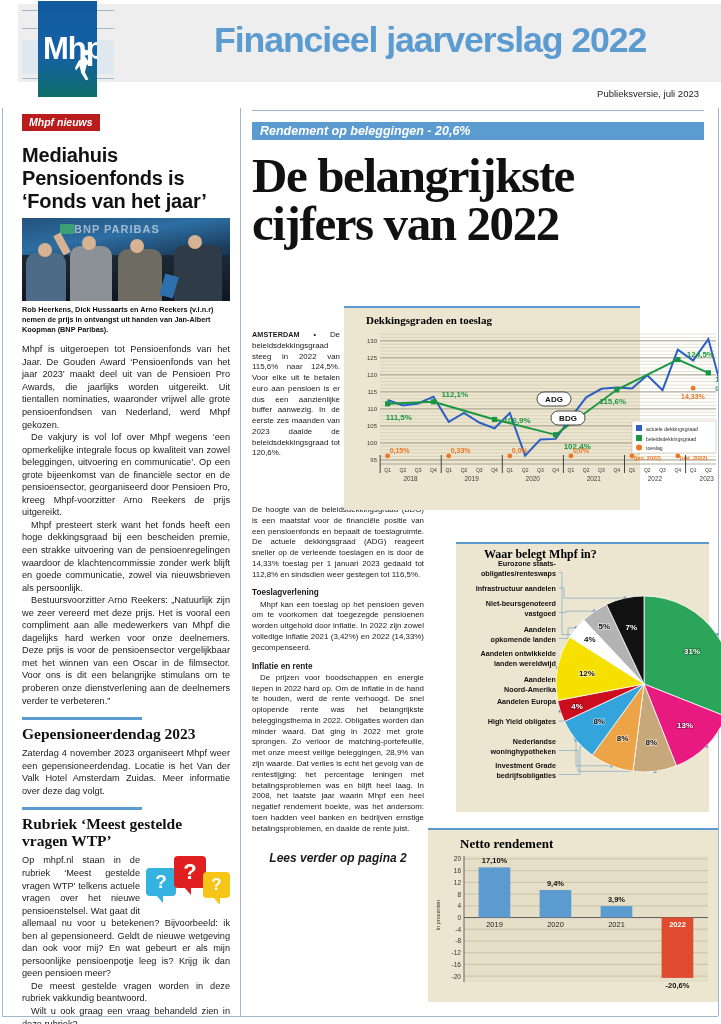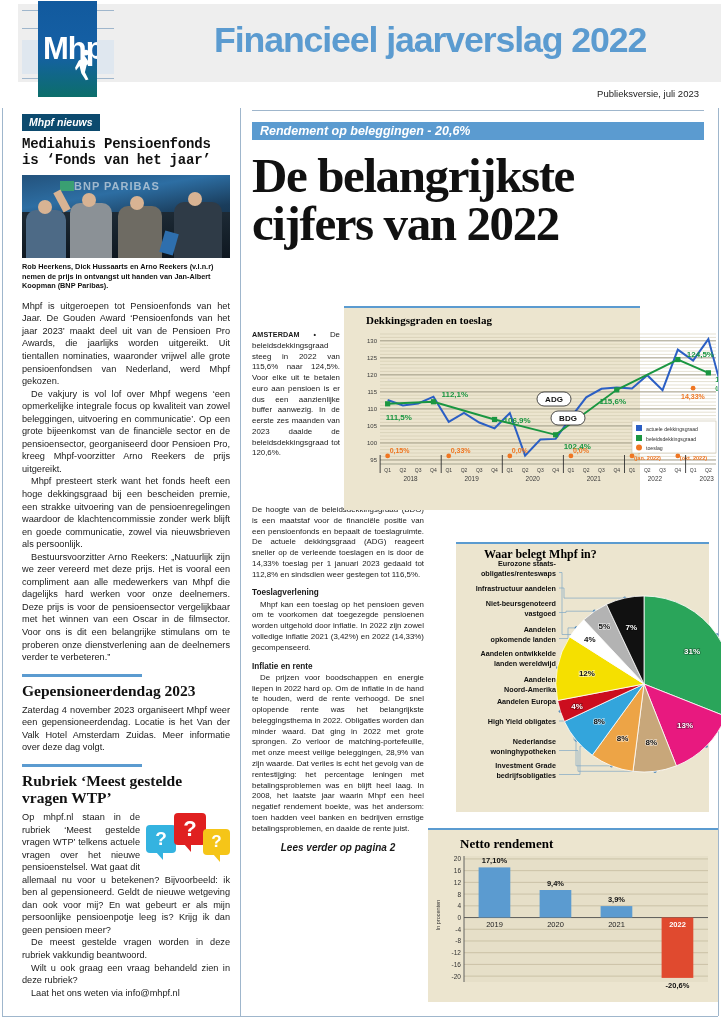--- a/index.html
+++ b/index.html
@@ -61,30 +61,31 @@
   .hrule {
     position: absolute; height: 1px; background: #9fb6cc;
   }
 
   
   .leftcol {
     position: absolute; left: 22px; top: 112px; width: 208px;
   }
   .kicker {
     display: inline-block;
-    background: #0c4a6e; color: #ffffff;
+    background: #b91c1c; color: #ffffff;
     font-size: 10.5px; font-style: italic; font-weight: 700;
     padding: 2.5px 7px 3px 7px;
     margin-bottom: 6px;
   }
   .lead-head {
-    font-family: Liberation Mono, monospace;
-    font-size: 14px; font-weight: 700; color: #111111;
+    font-family: Liberation Sans, sans-serif;
+    font-size: 20px; font-weight: 700; color: #111111;
     line-height: 1.14; letter-spacing: -0.2px;
     margin-bottom: 6px;
+    margin-top: 7px;
   }
   .photo {
     width: 208px; height: 83px;
     background: linear-gradient(170deg,#23527c 0%, #2d6ea3 28%, #1a3d5c 55%, #10212f 100%);
     position: relative; overflow: hidden;
   }
   .photo .bnp {
     position: absolute; left: 52px; top: 5px;
     color: #cfd9e2; font-size: 11px; font-weight: 700; letter-spacing: 1px;
     opacity: .72;
@@ -161,21 +162,21 @@
     font-size: 7.9px; line-height: 1.365; color: #1a1a1a; text-align: justify;
   }
   .midcol2 p + p { text-indent: 8px; }
   .subhead {
     font-weight: 700; font-size: 8.2px; margin-top: 7px; margin-bottom: 1px;
     text-indent: 0 !important;
   }
   .city { font-weight: 700; font-size: 7.2px; letter-spacing: .1px; }
   .readmore {
     text-align: center; font-style: italic; font-weight: 700;
-    font-size: 10px; margin-top: 7px; text-indent: 0 !important;
+    font-size: 12px; margin-top: 16px; text-indent: 0 !important;
   }
 
   
   .chartbox {
     position: absolute; background: #ece5cf;
     border-top: 2px solid #5b9bd0;
   }
   .chart-title {
     font-family: "Liberation Serif", serif;
     font-weight: 700; color: #4a86b8; font-size: 11px;

